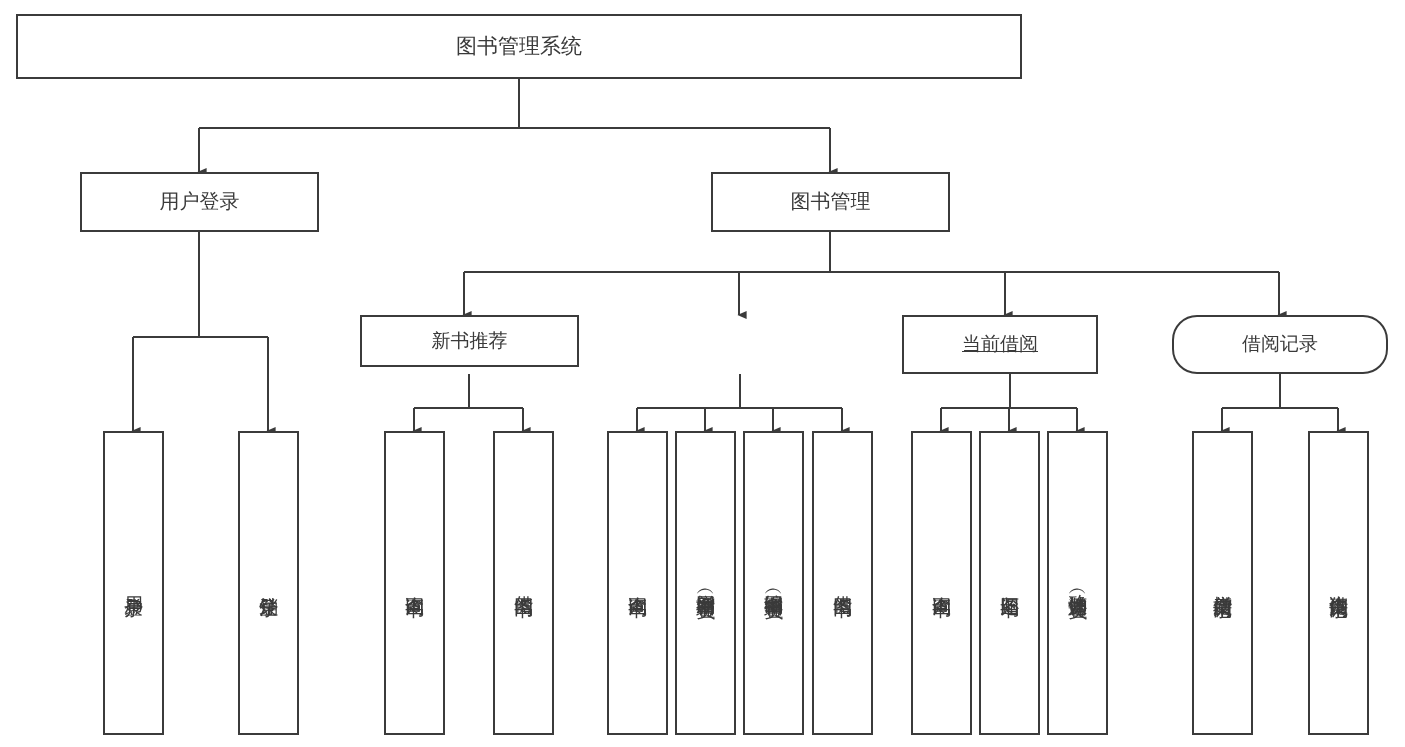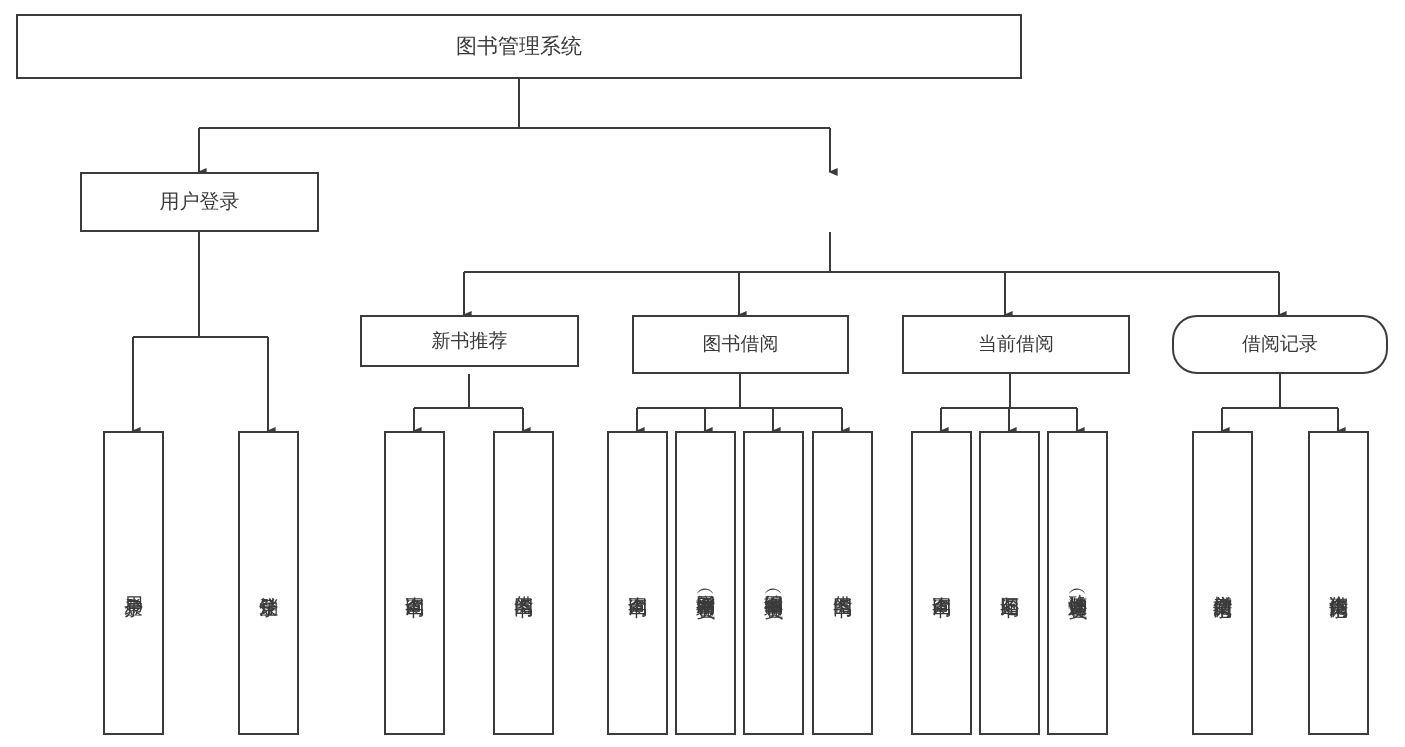--- a/index.html
+++ b/index.html
@@ -132,28 +132,28 @@
     </g>
   </svg>
 
   <div class="node root" style="left:16px; top:14px; width:1006px; height:65px;">
     <span class="node-label">图书管理系统</span>
   </div>
 
   <div class="node level1" style="left:80px; top:172px; width:239px; height:60px;">
     <span class="node-label">用户登录</span>
   </div>
+  <div class="node level1" style="left:711px; top:172px; width:239px; height:60px;">
+    <span class="node-label">图书管理</span>
+  </div>
 
   <div class="node level2" style="left:360px; top:315px; width:219px; height:52px;">
     <span class="node-label">新书推荐</span>
   </div>
-  <div class="node level2" style="left:632px; top:315px; width:217px; height:59px;">
-    <span class="node-label">图书借阅</span>
-  </div>
-  <div class="node level2" style="left:902px; top:315px; width:228px; height:59px;">
+  <div class="node level2" style="left:902px; top:315px; width:196px; height:59px;text-decoration:underline;">
     <span class="node-label">当前借阅</span>
   </div>
   <div class="node level2" style="left:1172px; top:315px; width:216px; height:59px;border-radius:25px;">
     <span class="node-label">借阅记录</span>
   </div>
 
   <div class="node leaf" style="left:103px; top:431px; width:61px; height:304px;">
     <span class="node-label">用户登录</span>
   </div>
   <div class="node leaf" style="left:238px; top:431px; width:61px; height:304px;">

